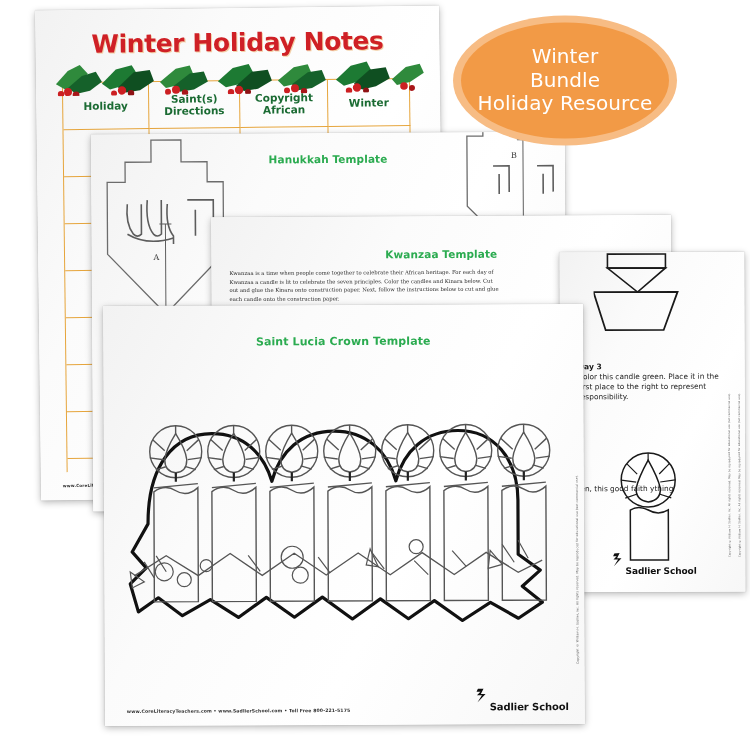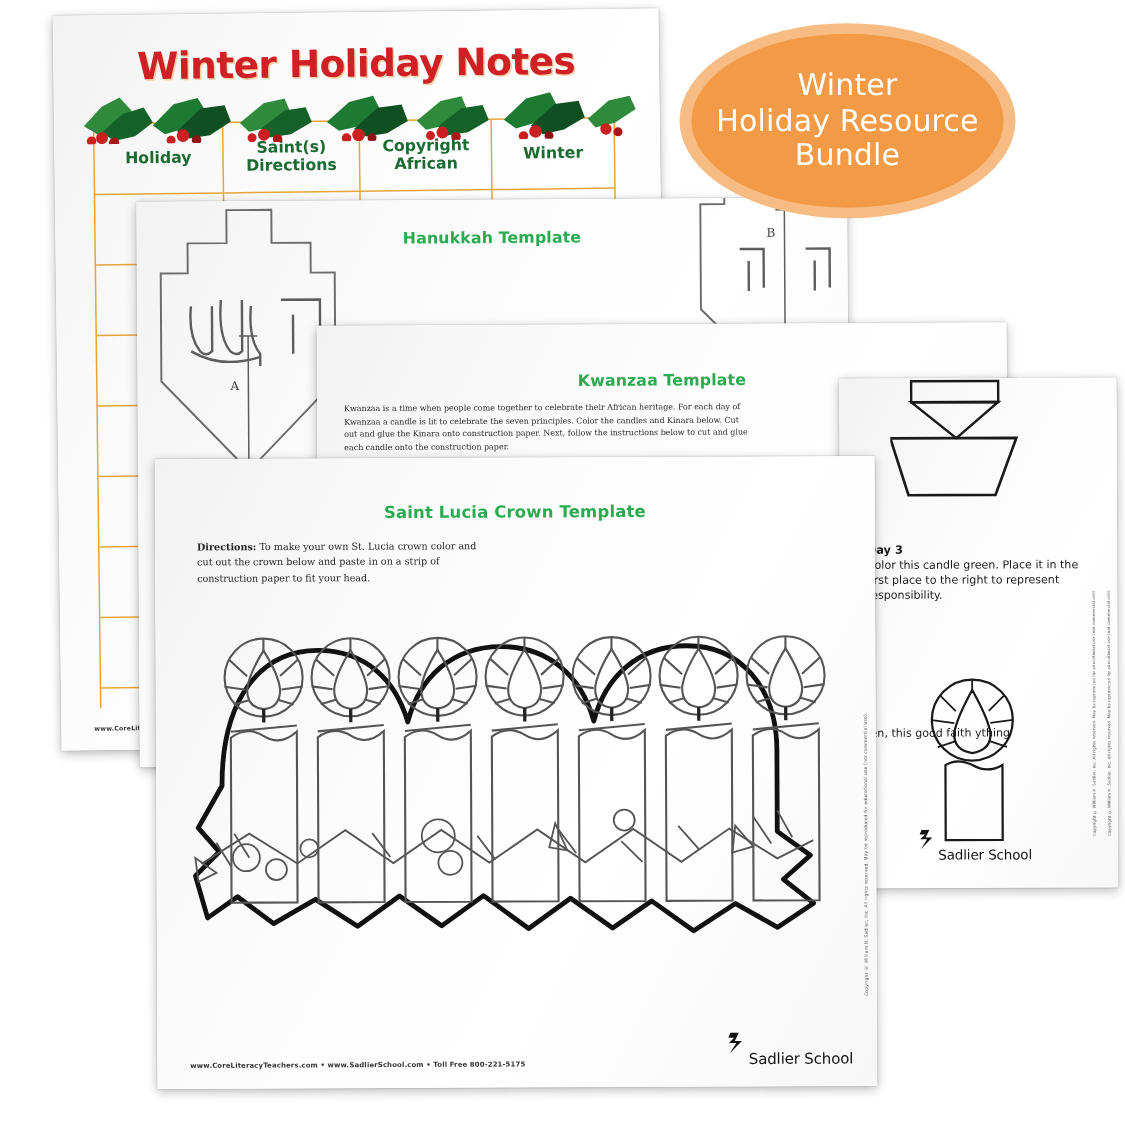--- a/index.html
+++ b/index.html
@@ -63,21 +63,21 @@
   }
   .foot-links{
     font-family:"DejaVu Sans", sans-serif;
     font-size:4.2px;color:#333;letter-spacing:0.1px;white-space:nowrap;
     font-weight:bold;
   }
   .sadlier{display:flex;align-items:center;gap:3px;}
   .sadlier-mark{width:10px;height:13px;display:block;}
   .sadlier-name{
     font-family:"DejaVu Sans", sans-serif;
-    font-weight:normal;font-size:9px;color:#111;letter-spacing:-0.1px;margin-top:24px;
+    font-weight:bold;font-size:9px;color:#111;letter-spacing:-0.1px;margin-top:24px;
   }
   .vcopy{
     position:absolute;writing-mode:vertical-rl;transform:rotate(180deg);
     font-family:"DejaVu Sans", sans-serif;
     font-size:2.6px;color:#555;letter-spacing:0.1px;white-space:nowrap;
   }
 
   
   #page-hanukkah{
     left:92px;top:133px;width:474px;height:377px;
@@ -370,23 +370,20 @@
       <span class="sadlier-name">Sadlier School</span>
     </div>
 
     <div class="vcopy" style="right:14px;bottom:34px;">Copyright © William H. Sadlier, Inc. All rights reserved. May be reproduced for educational use (not commercial use).</div>
     <div class="vcopy" style="right:4px;bottom:34px;">Copyright © William H. Sadlier, Inc. All rights reserved. May be reproduced for educational use (not commercial use).</div>
   </div>
 
   <div class="page" id="page-lucia">
     <div class="tpl-title" id="lucia-title">Saint Lucia Crown Template</div>
 
-    <div class="lucia-dir">
-      <b>Directions:</b><span> To make your own St. Lucia crown color and cut out the crown below and paste in on a strip of construction paper to fit your head.</span>
-    </div>
 
     <div class="crown-wrap">
       <svg width="444" height="240" viewBox="0 0 444 240" id="crown-svg">
         <defs></defs>
 
         <path d="M26 118
                  C26 60 52 28 90 28 C122 28 142 48 150 76
                  C158 46 180 26 212 26 C244 26 266 46 274 76
                  C282 46 304 26 336 26 C372 26 396 54 396 96
                  L396 150
@@ -479,19 +476,19 @@
   </div>
 
   <div id="badge">
     <svg width="226" height="133" viewBox="0 0 226 133" style="position:absolute;left:0;top:0;">
       <ellipse cx="113" cy="66.5" rx="112" ry="65" fill="#f7bc84"></ellipse>
       <ellipse cx="113" cy="66.5" rx="104" ry="58" fill="#f29a46"></ellipse>
     </svg>
     <div class="badge-inner">
       <div class="badge-text">
         <div>Winter</div>
+        <div>Bundle</div>
         <div>Holiday Resource</div>
-        <div>Bundle</div>
       </div>
     </div>
   </div>
 
 </div>
 
 </body></html>

